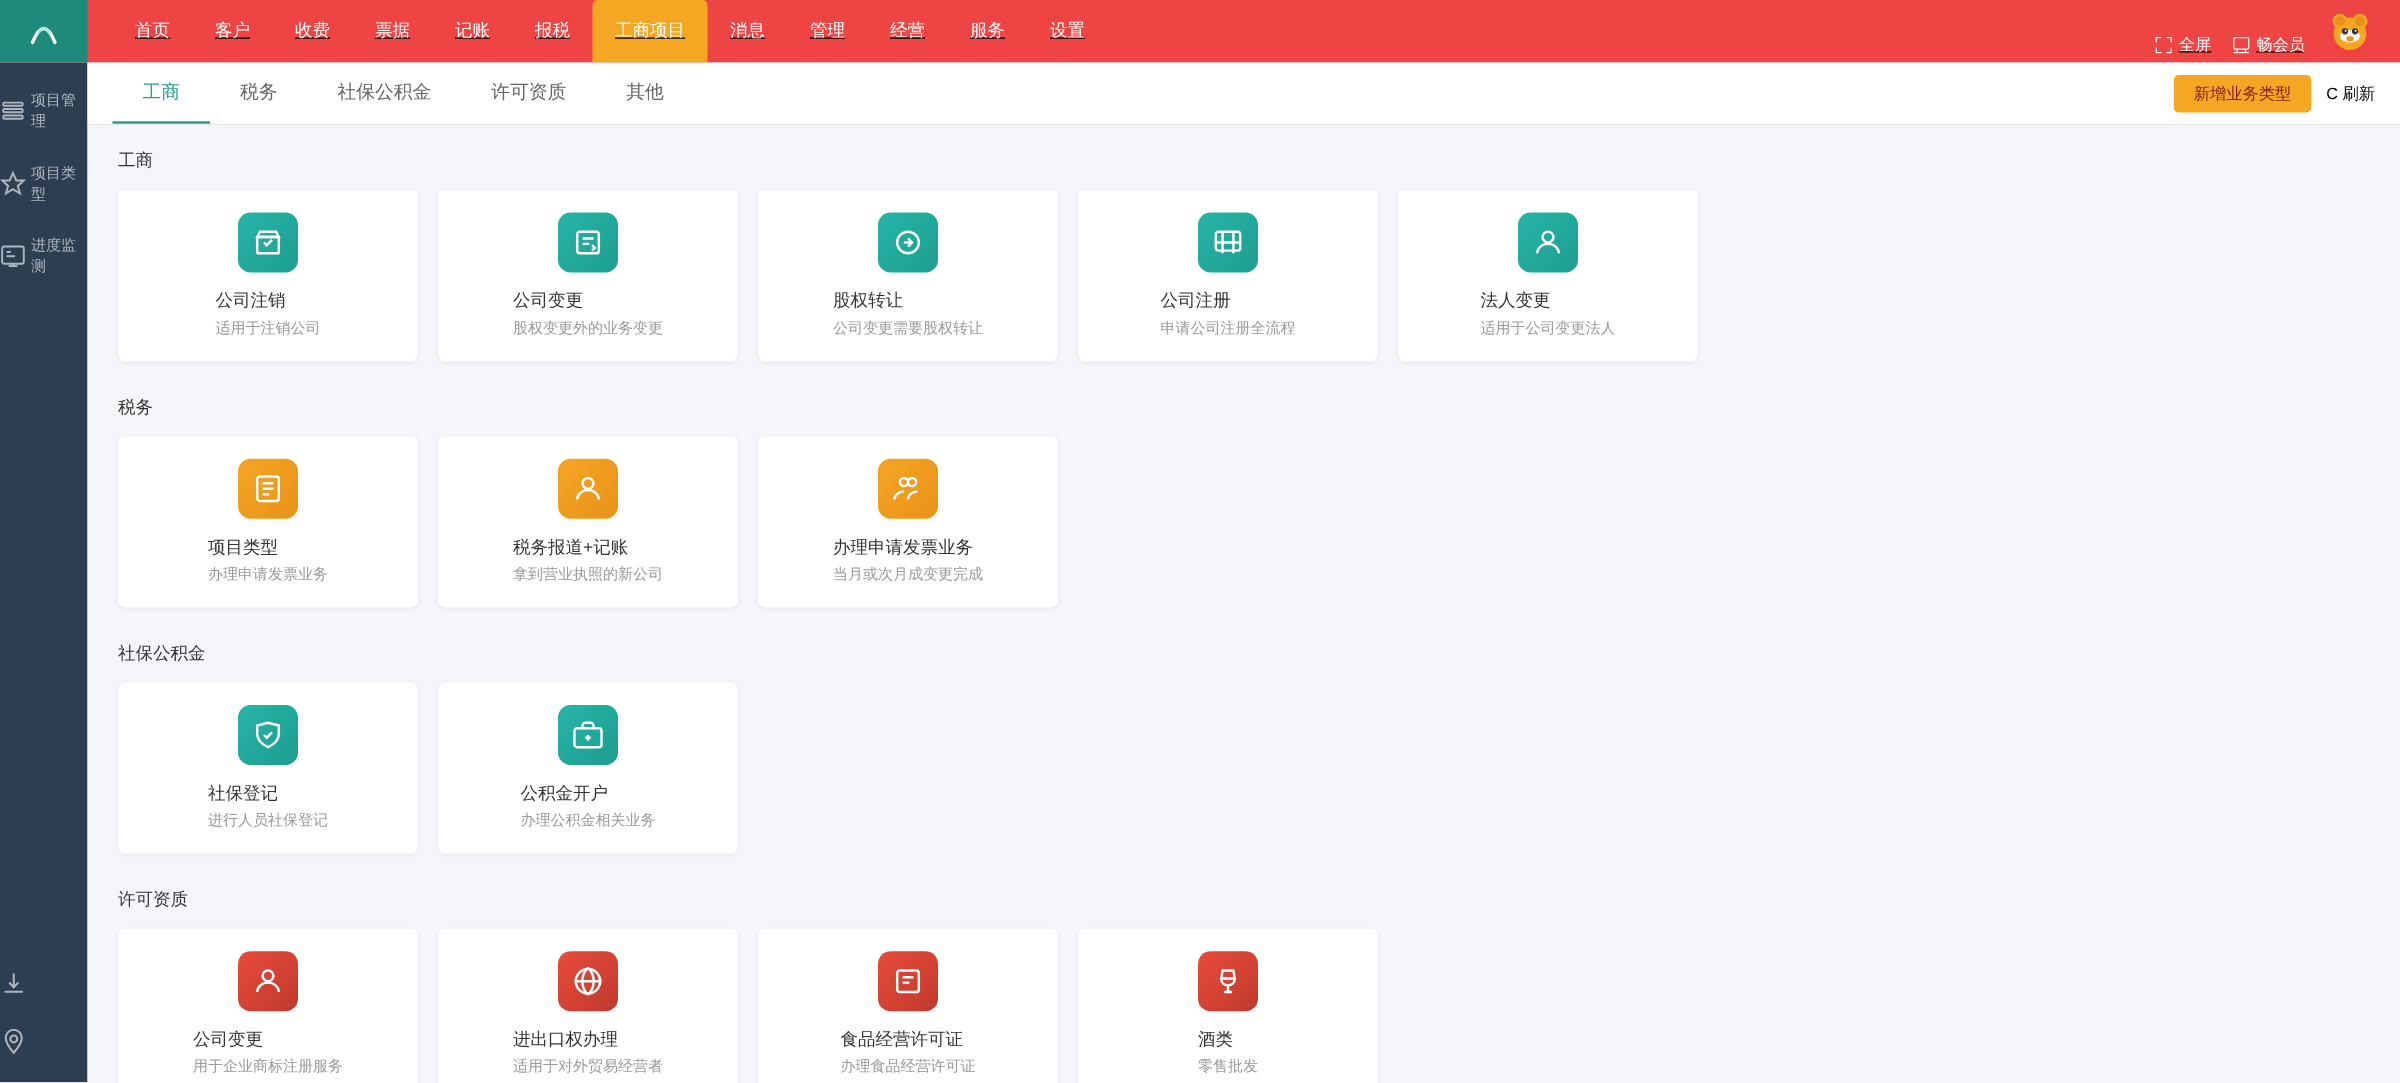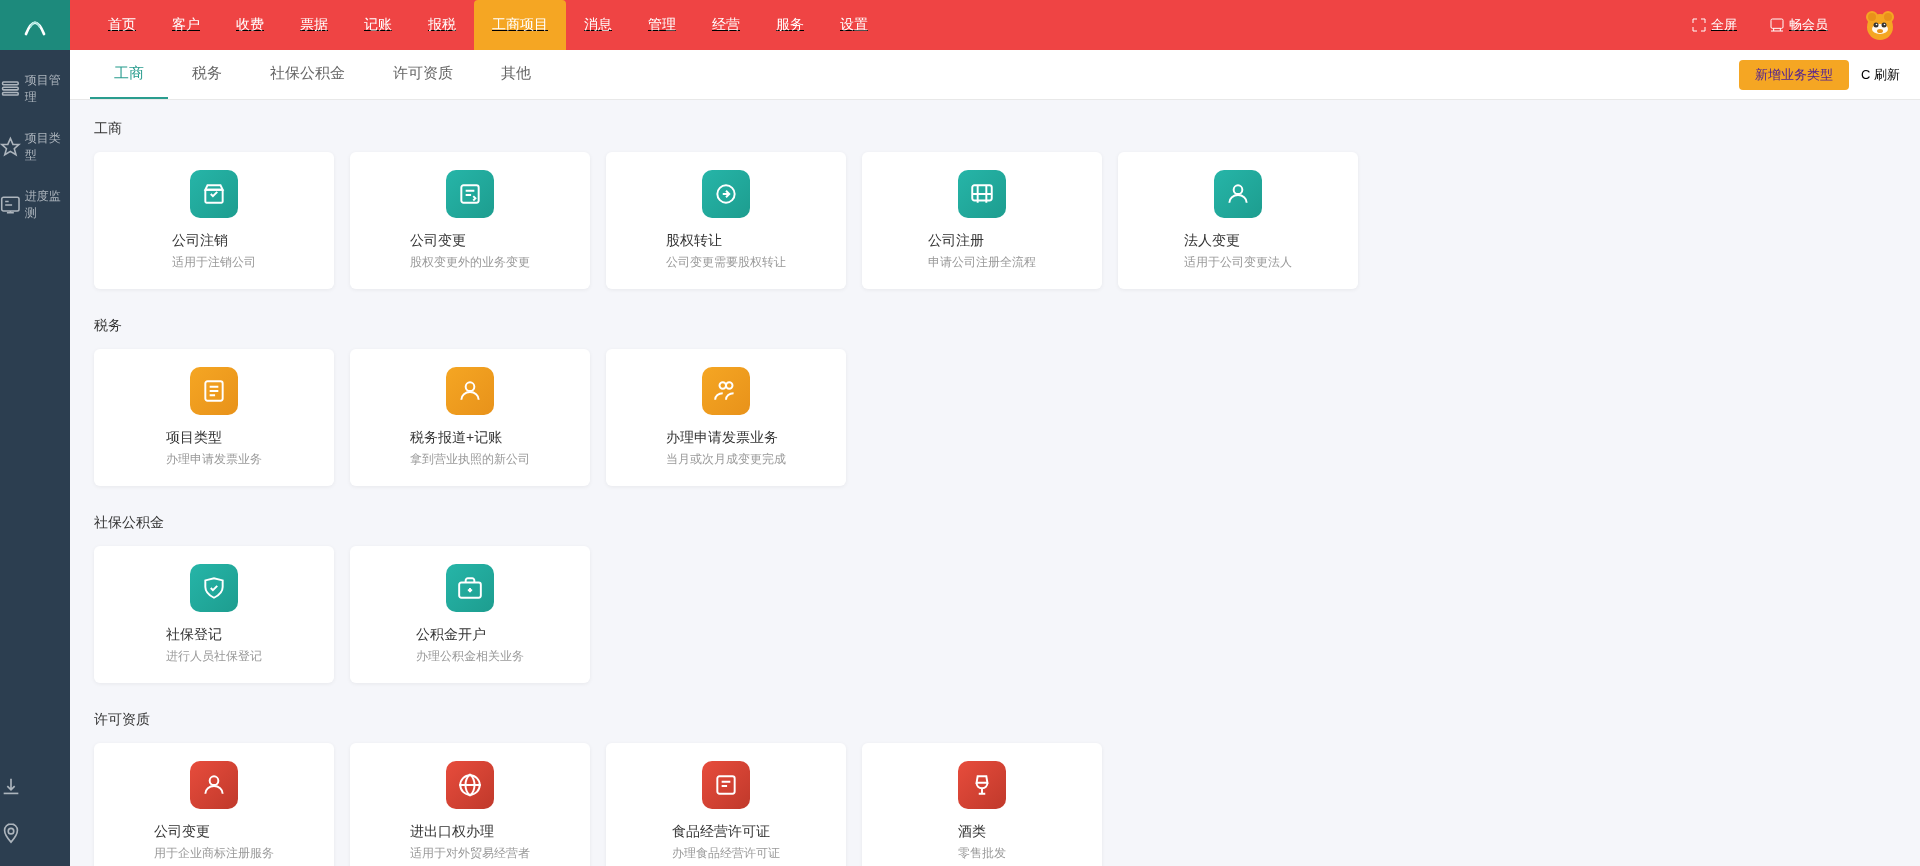--- a/index.html
+++ b/index.html
@@ -42,22 +42,22 @@
       align-items: center;
       cursor: pointer;
       white-space: nowrap;
     }
     .top-nav-item.active {
       background: #f5a623;
       border-radius: 4px 4px 0 0;
     }
     .top-nav-right {
       display: flex;
-      align-items: center;
-      gap: 32px;
+      align-items: flex-end;
+      gap: 16px;
       padding-right: 20px;
     }
     .top-nav-right-item {
       color: #fff;
       font-size: 13px;
       display: flex;
       align-items: center;
       gap: 4px;
       cursor: pointer;
       white-space: nowrap;
@@ -145,21 +145,21 @@
       position: absolute;
       right: 20px;
       top: 50%;
       transform: translateY(-50%);
       display: flex;
       align-items: center;
       gap: 12px;
     }
     .btn-add-type {
       background: #f5a623;
-      color: #4c1d95;
+      color: #7f1d1d;
       border: none;
       border-radius: 4px;
       padding: 6px 16px;
       font-size: 13px;
       cursor: pointer;
       white-space: nowrap;
     }
     .btn-refresh {
       color: #000000;
       font-size: 13px;

